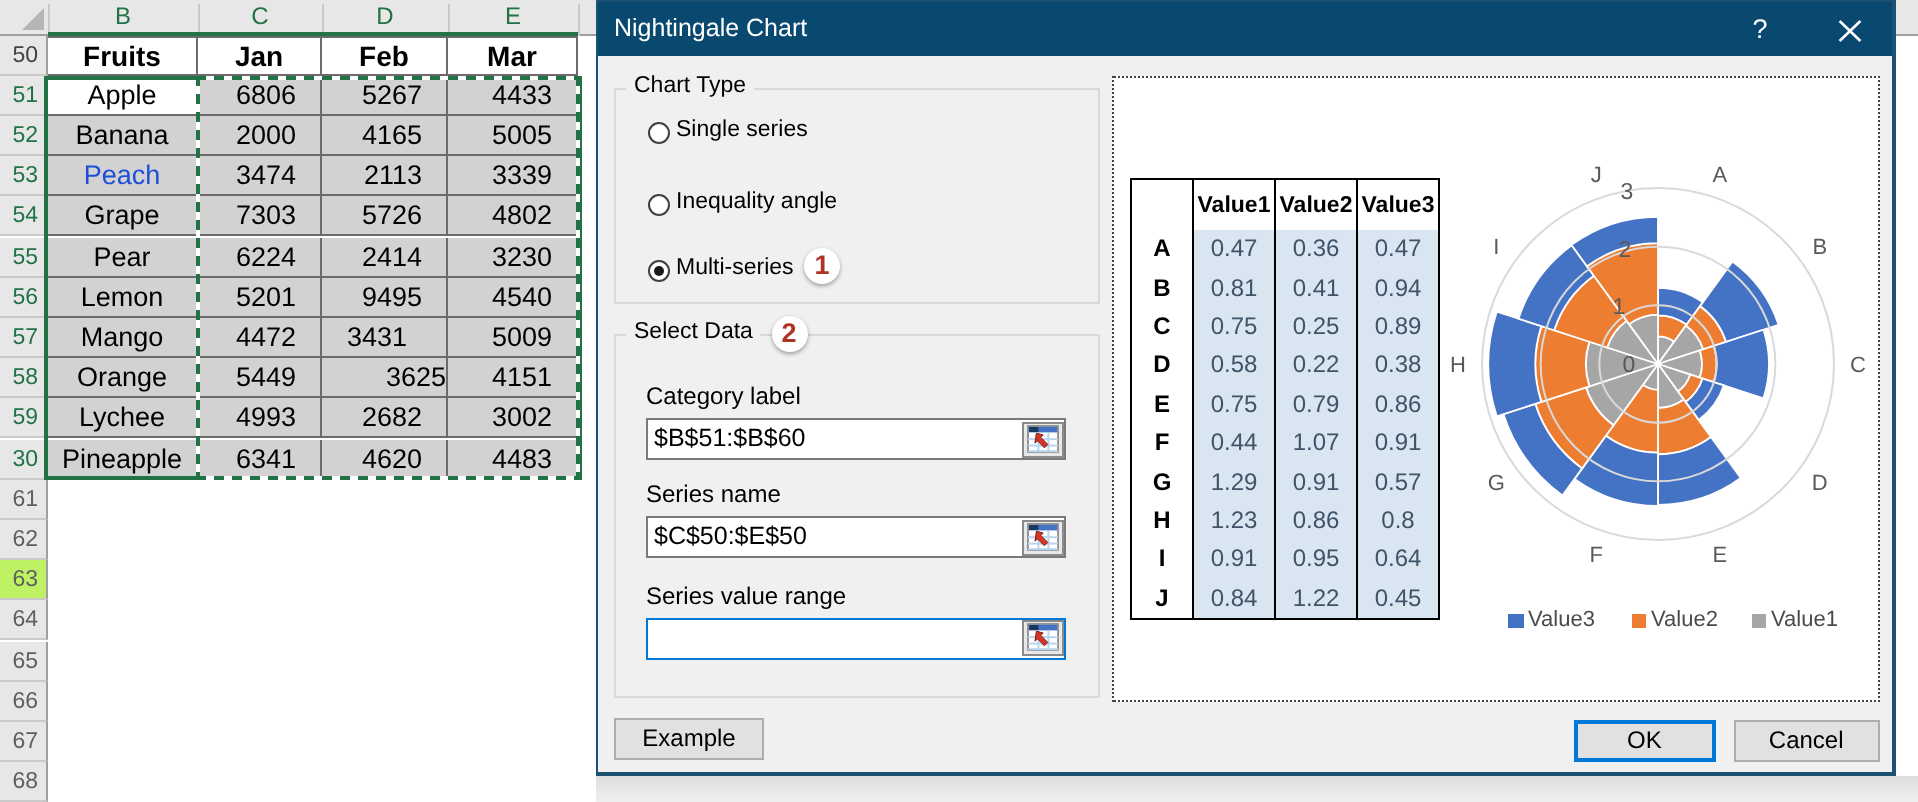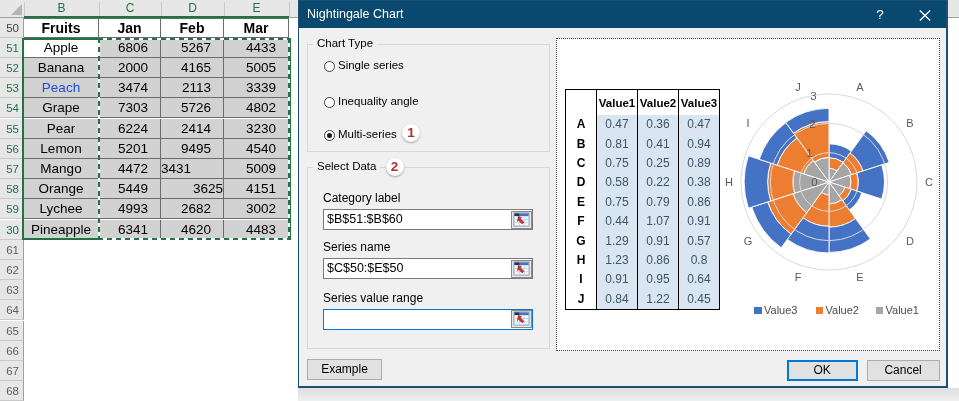--- a/index.html
+++ b/index.html
@@ -24,21 +24,21 @@
 <div class="abs" style="left:0;top:78.1px;width:24px;height:20.2px;background:#e7e7e7;border-bottom:1px solid #c9c9c9;border-right:1px solid #9f9f9f;color:#217346;font-size:11.5px;line-height:20.2px;text-align:right;padding-right:4px">53</div>
 <div class="abs" style="left:0;top:98.3px;width:24px;height:20.2px;background:#e7e7e7;border-bottom:1px solid #c9c9c9;border-right:1px solid #9f9f9f;color:#217346;font-size:11.5px;line-height:20.2px;text-align:right;padding-right:4px">54</div>
 <div class="abs" style="left:0;top:118.5px;width:24px;height:20.2px;background:#e7e7e7;border-bottom:1px solid #c9c9c9;border-right:1px solid #9f9f9f;color:#217346;font-size:11.5px;line-height:20.2px;text-align:right;padding-right:4px">55</div>
 <div class="abs" style="left:0;top:138.7px;width:24px;height:20.2px;background:#e7e7e7;border-bottom:1px solid #c9c9c9;border-right:1px solid #9f9f9f;color:#217346;font-size:11.5px;line-height:20.2px;text-align:right;padding-right:4px">56</div>
 <div class="abs" style="left:0;top:158.9px;width:24px;height:20.2px;background:#e7e7e7;border-bottom:1px solid #c9c9c9;border-right:1px solid #9f9f9f;color:#217346;font-size:11.5px;line-height:20.2px;text-align:right;padding-right:4px">57</div>
 <div class="abs" style="left:0;top:179.1px;width:24px;height:20.2px;background:#e7e7e7;border-bottom:1px solid #c9c9c9;border-right:1px solid #9f9f9f;color:#217346;font-size:11.5px;line-height:20.2px;text-align:right;padding-right:4px">58</div>
 <div class="abs" style="left:0;top:199.3px;width:24px;height:20.2px;background:#e7e7e7;border-bottom:1px solid #c9c9c9;border-right:1px solid #9f9f9f;color:#217346;font-size:11.5px;line-height:20.2px;text-align:right;padding-right:4px">59</div>
 <div class="abs" style="left:0;top:219.5px;width:24px;height:20.2px;background:#e7e7e7;border-bottom:1px solid #c9c9c9;border-right:1px solid #9f9f9f;color:#217346;font-size:11.5px;line-height:20.2px;text-align:right;padding-right:4px">30</div>
 <div class="abs" style="left:0;top:239.7px;width:24px;height:20.2px;background:#e7e7e7;border-bottom:1px solid #c9c9c9;border-right:1px solid #9f9f9f;color:#5f5f5f;font-size:11.5px;line-height:20.2px;text-align:right;padding-right:4px">61</div>
 <div class="abs" style="left:0;top:259.9px;width:24px;height:20.2px;background:#e7e7e7;border-bottom:1px solid #c9c9c9;border-right:1px solid #9f9f9f;color:#5f5f5f;font-size:11.5px;line-height:20.2px;text-align:right;padding-right:4px">62</div>
-<div class="abs" style="left:0;top:280.1px;width:24px;height:20.2px;background:#e5e5e5;border-bottom:1px solid #c9c9c9;border-right:1px solid #9f9f9f;color:#5f5f5f;font-size:11.5px;line-height:20.2px;text-align:right;padding-right:4px">63</div>
+<div class="abs" style="left:0;top:280.1px;width:24px;height:20.2px;background:#bef264;border-bottom:1px solid #c9c9c9;border-right:1px solid #9f9f9f;color:#5f5f5f;font-size:11.5px;line-height:20.2px;text-align:right;padding-right:4px">63</div>
 <div class="abs" style="left:0;top:300.3px;width:24px;height:20.2px;background:#e7e7e7;border-bottom:1px solid #c9c9c9;border-right:1px solid #9f9f9f;color:#5f5f5f;font-size:11.5px;line-height:20.2px;text-align:right;padding-right:4px">64</div>
 <div class="abs" style="left:0;top:320.5px;width:24px;height:20.2px;background:#e7e7e7;border-bottom:1px solid #c9c9c9;border-right:1px solid #9f9f9f;color:#5f5f5f;font-size:11.5px;line-height:20.2px;text-align:right;padding-right:4px">65</div>
 <div class="abs" style="left:0;top:340.7px;width:24px;height:20.2px;background:#e7e7e7;border-bottom:1px solid #c9c9c9;border-right:1px solid #9f9f9f;color:#5f5f5f;font-size:11.5px;line-height:20.2px;text-align:right;padding-right:4px">66</div>
 <div class="abs" style="left:0;top:360.9px;width:24px;height:20.2px;background:#e7e7e7;border-bottom:1px solid #c9c9c9;border-right:1px solid #9f9f9f;color:#5f5f5f;font-size:11.5px;line-height:20.2px;text-align:right;padding-right:4px">67</div>
 <div class="abs" style="left:0;top:381.1px;width:24px;height:20.2px;background:#e7e7e7;border-bottom:1px solid #c9c9c9;border-right:1px solid #9f9f9f;color:#5f5f5f;font-size:11.5px;line-height:20.2px;text-align:right;padding-right:4px">68</div>
 <div class="abs" style="left:24px;top:17.5px;width:75px;height:20.2px;background:#fff;border-right:1px solid #6b6b6b;border-bottom:1px solid #6b6b6b;border-top:1px solid #6b6b6b;color:#000;font-size:14px;font-weight:bold;line-height:19.2px;text-align:center;">Fruits</div>
 <div class="abs" style="left:99px;top:17.5px;width:62px;height:20.2px;background:#fff;border-right:1px solid #6b6b6b;border-bottom:1px solid #6b6b6b;border-top:1px solid #6b6b6b;color:#000;font-size:14px;font-weight:bold;line-height:19.2px;text-align:center;">Jan</div>
 <div class="abs" style="left:161px;top:17.5px;width:63px;height:20.2px;background:#fff;border-right:1px solid #6b6b6b;border-bottom:1px solid #6b6b6b;border-top:1px solid #6b6b6b;color:#000;font-size:14px;font-weight:bold;line-height:19.2px;text-align:center;">Feb</div>
 <div class="abs" style="left:224px;top:17.5px;width:65px;height:20.2px;background:#fff;border-right:1px solid #6b6b6b;border-bottom:1px solid #6b6b6b;border-top:1px solid #6b6b6b;color:#000;font-size:14px;font-weight:bold;line-height:19.2px;text-align:center;">Mar</div>
 <div class="abs" style="left:24px;top:37.7px;width:75px;height:20.2px;background:#fff;border-right:1px solid #6b6b6b;border-bottom:1px solid #6b6b6b;color:#000;font-size:13.5px;font-weight:normal;line-height:19.2px;text-align:center;">Apple</div>
@@ -60,21 +60,21 @@
 <div class="abs" style="left:24px;top:118.5px;width:75px;height:20.2px;background:#d2d2d2;border-right:1px solid #6b6b6b;border-bottom:1px solid #6b6b6b;color:#000;font-size:13.5px;font-weight:normal;line-height:19.2px;text-align:center;">Pear</div>
 <div class="abs" style="left:99px;top:118.5px;width:62px;height:20.2px;background:#d2d2d2;border-right:1px solid #6b6b6b;border-bottom:1px solid #6b6b6b;color:#000;font-size:13.5px;font-weight:normal;line-height:19.2px;text-align:right;padding-right:12px">6224</div>
 <div class="abs" style="left:161px;top:118.5px;width:63px;height:20.2px;background:#d2d2d2;border-right:1px solid #6b6b6b;border-bottom:1px solid #6b6b6b;color:#000;font-size:13.5px;font-weight:normal;line-height:19.2px;text-align:right;padding-right:12px">2414</div>
 <div class="abs" style="left:224px;top:118.5px;width:65px;height:20.2px;background:#d2d2d2;border-right:1px solid #6b6b6b;border-bottom:1px solid #6b6b6b;color:#000;font-size:13.5px;font-weight:normal;line-height:19.2px;text-align:right;padding-right:12px">3230</div>
 <div class="abs" style="left:24px;top:138.7px;width:75px;height:20.2px;background:#d2d2d2;border-right:1px solid #6b6b6b;border-bottom:1px solid #6b6b6b;color:#000;font-size:13.5px;font-weight:normal;line-height:19.2px;text-align:center;">Lemon</div>
 <div class="abs" style="left:99px;top:138.7px;width:62px;height:20.2px;background:#d2d2d2;border-right:1px solid #6b6b6b;border-bottom:1px solid #6b6b6b;color:#000;font-size:13.5px;font-weight:normal;line-height:19.2px;text-align:right;padding-right:12px">5201</div>
 <div class="abs" style="left:161px;top:138.7px;width:63px;height:20.2px;background:#d2d2d2;border-right:1px solid #6b6b6b;border-bottom:1px solid #6b6b6b;color:#000;font-size:13.5px;font-weight:normal;line-height:19.2px;text-align:right;padding-right:12px">9495</div>
 <div class="abs" style="left:224px;top:138.7px;width:65px;height:20.2px;background:#d2d2d2;border-right:1px solid #6b6b6b;border-bottom:1px solid #6b6b6b;color:#000;font-size:13.5px;font-weight:normal;line-height:19.2px;text-align:right;padding-right:12px">4540</div>
 <div class="abs" style="left:24px;top:158.9px;width:75px;height:20.2px;background:#d2d2d2;border-right:1px solid #6b6b6b;border-bottom:1px solid #6b6b6b;color:#000;font-size:13.5px;font-weight:normal;line-height:19.2px;text-align:center;">Mango</div>
 <div class="abs" style="left:99px;top:158.9px;width:62px;height:20.2px;background:#d2d2d2;border-right:1px solid #6b6b6b;border-bottom:1px solid #6b6b6b;color:#000;font-size:13.5px;font-weight:normal;line-height:19.2px;text-align:right;padding-right:12px">4472</div>
-<div class="abs" style="left:161px;top:158.9px;width:63px;height:20.2px;background:#d2d2d2;border-right:1px solid #6b6b6b;border-bottom:1px solid #6b6b6b;color:#000;font-size:13.5px;font-weight:normal;line-height:19.2px;text-align:left;padding-right:7px">3431</div>
+<div class="abs" style="left:161px;top:158.9px;width:63px;height:20.2px;background:#d2d2d2;border-right:1px solid #6b6b6b;border-bottom:1px solid #6b6b6b;color:#000;font-size:13.5px;font-weight:normal;line-height:19.2px;text-align:center;padding-right:7px">3431</div>
 <div class="abs" style="left:224px;top:158.9px;width:65px;height:20.2px;background:#d2d2d2;border-right:1px solid #6b6b6b;border-bottom:1px solid #6b6b6b;color:#000;font-size:13.5px;font-weight:normal;line-height:19.2px;text-align:right;padding-right:12px">5009</div>
 <div class="abs" style="left:24px;top:179.1px;width:75px;height:20.2px;background:#d2d2d2;border-right:1px solid #6b6b6b;border-bottom:1px solid #6b6b6b;color:#000;font-size:13.5px;font-weight:normal;line-height:19.2px;text-align:center;">Orange</div>
 <div class="abs" style="left:99px;top:179.1px;width:62px;height:20.2px;background:#d2d2d2;border-right:1px solid #6b6b6b;border-bottom:1px solid #6b6b6b;color:#000;font-size:13.5px;font-weight:normal;line-height:19.2px;text-align:right;padding-right:12px">5449</div>
 <div class="abs" style="left:161px;top:179.1px;width:63px;height:20.2px;background:#d2d2d2;border-right:1px solid #6b6b6b;border-bottom:1px solid #6b6b6b;color:#000;font-size:13.5px;font-weight:normal;line-height:19.2px;text-align:right;">3625</div>
 <div class="abs" style="left:224px;top:179.1px;width:65px;height:20.2px;background:#d2d2d2;border-right:1px solid #6b6b6b;border-bottom:1px solid #6b6b6b;color:#000;font-size:13.5px;font-weight:normal;line-height:19.2px;text-align:right;padding-right:12px">4151</div>
 <div class="abs" style="left:24px;top:199.3px;width:75px;height:20.2px;background:#d2d2d2;border-right:1px solid #6b6b6b;border-bottom:1px solid #6b6b6b;color:#000;font-size:13.5px;font-weight:normal;line-height:19.2px;text-align:center;">Lychee</div>
 <div class="abs" style="left:99px;top:199.3px;width:62px;height:20.2px;background:#d2d2d2;border-right:1px solid #6b6b6b;border-bottom:1px solid #6b6b6b;color:#000;font-size:13.5px;font-weight:normal;line-height:19.2px;text-align:right;padding-right:12px">4993</div>
 <div class="abs" style="left:161px;top:199.3px;width:63px;height:20.2px;background:#d2d2d2;border-right:1px solid #6b6b6b;border-bottom:1px solid #6b6b6b;color:#000;font-size:13.5px;font-weight:normal;line-height:19.2px;text-align:right;padding-right:12px">2682</div>
 <div class="abs" style="left:224px;top:199.3px;width:65px;height:20.2px;background:#d2d2d2;border-right:1px solid #6b6b6b;border-bottom:1px solid #6b6b6b;color:#000;font-size:13.5px;font-weight:normal;line-height:19.2px;text-align:right;padding-right:12px">3002</div>
 <div class="abs" style="left:24px;top:219.5px;width:75px;height:20.2px;background:#d2d2d2;border-right:1px solid #6b6b6b;border-bottom:1px solid #6b6b6b;color:#000;font-size:13.5px;font-weight:normal;line-height:19.2px;text-align:center;">Pineapple</div>

